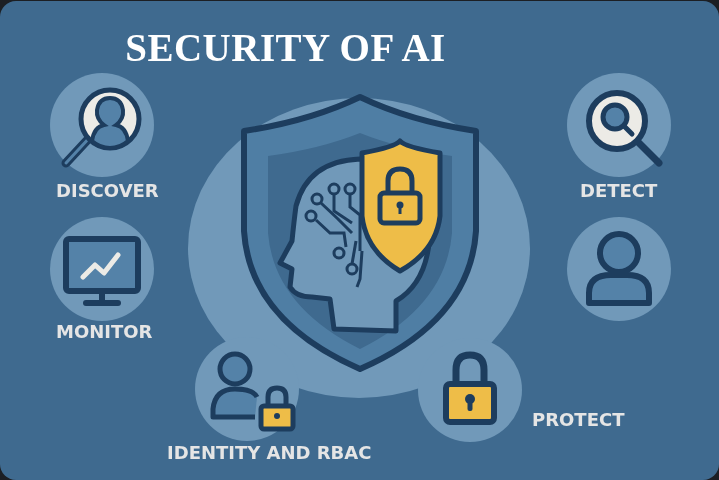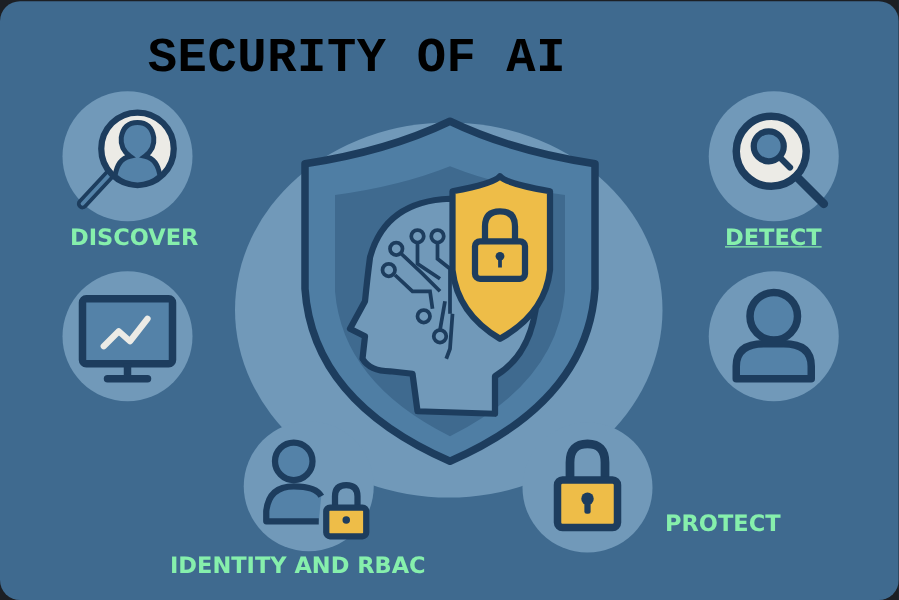--- a/index.html
+++ b/index.html
@@ -3,32 +3,32 @@
   <meta charset="utf-8">
   <style>
     html, body { margin: 0; padding: 0; background: #1c1f24; }
     body { width: 719px; height: 480px; overflow: hidden; position: relative; font-family: "DejaVu Sans", "Liberation Sans", sans-serif; }
     .card {
       position: absolute; left: 0; top: 1px; width: 719px; height: 479px;
       background: #3f6a8f; border-radius: 16px; overflow: hidden;
     }
     .title {
       position: absolute; left: 0; top: 24px; width: 571px; text-align: center;
-      color: #000000; font-weight: bold; font-size: 39px; letter-spacing: 0.5px;
-      font-family: Liberation Mono, monospace;
+      color: #ffffff; font-weight: bold; font-size: 39px; letter-spacing: 0.5px;
+      font-family: Liberation Serif, serif;
     }
     .big-circle {
       position: absolute; left: 188px; top: 97px; width: 342px; height: 300px;
       border-radius: 50%; background: #7199b9;
     }
     .node-circle {
       position: absolute; border-radius: 50%; background: #7199b9;
     }
     .label {
-      position: absolute; color: #86efac; font-weight: bold; font-size: 18px;
+      position: absolute; color: #e5e5e5; font-weight: bold; font-size: 18px;
       white-space: nowrap; font-family: "DejaVu Sans", sans-serif;
     }
     svg { position: absolute; overflow: visible; }
   </style>
 </head>
 <body>
 
 <div class="card">
 
   <div class="title">SECURITY OF AI</div>
@@ -74,30 +74,31 @@
   </svg>
   <div class="label" style="left:56px;top:179px;">DISCOVER</div>
 
   <div class="node-circle" style="left:50px;top:216px;width:104px;height:104px;"></div>
   <svg style="left:50px;top:216px;width:104px;height:104px;" viewBox="0 0 104 104">
     <rect x="16" y="22" width="72" height="52" rx="3" fill="#5482a8" stroke="#1d3d5e" stroke-width="6"></rect>
     <line x1="52" y1="74" x2="52" y2="86" stroke="#1d3d5e" stroke-width="6"></line>
     <line x1="36" y1="86" x2="68" y2="86" stroke="#1d3d5e" stroke-width="6" stroke-linecap="round"></line>
     <polyline points="33,60 45,48 54,56 68,38" fill="none" stroke="#ecebe6" stroke-width="5" stroke-linecap="round" stroke-linejoin="round"></polyline>
   </svg>
+  <div class="label" style="left:56px;top:320px;">MONITOR</div>
 
   <div class="node-circle" style="left:195px;top:336px;width:104px;height:104px;"></div>
   <svg style="left:195px;top:336px;width:104px;height:104px;" viewBox="0 0 104 104">
     <circle cx="40" cy="32" r="15" fill="#5482a8" stroke="#1d3d5e" stroke-width="5"></circle>
     <path d="M62,60 Q58,52 40,52 Q20,52 18,72 L18,80 L60,80" fill="#5482a8" stroke="#1d3d5e" stroke-width="5" stroke-linejoin="round"></path>
     <path d="M73,69 L73,60 Q73,51 82,51 Q91,51 91,60 L91,69" fill="none" stroke="#1d3d5e" stroke-width="5"></path>
     <rect x="66" y="69" width="32" height="23" rx="3" fill="#eebd48" stroke="#1d3d5e" stroke-width="5"></rect>
     <circle cx="82" cy="79" r="3" fill="#1d3d5e"></circle>
   </svg>
-  <div class="label" style="left:136px;top:441px;">IDENTITY AND RBAC</div>
+  <div class="label" style="left:167px;top:441px;">IDENTITY AND RBAC</div>
 
   <div class="node-circle" style="left:418px;top:337px;width:104px;height:104px;"></div>
   <svg style="left:418px;top:337px;width:104px;height:104px;" viewBox="0 0 104 104">
     <path d="M38,46 L38,32 Q38,17 52,17 Q66,17 66,32 L66,46" fill="none" stroke="#1d3d5e" stroke-width="7"></path>
     <rect x="28" y="46" width="48" height="38" rx="4" fill="#eebd48" stroke="#1d3d5e" stroke-width="6"></rect>
     <circle cx="52" cy="61" r="5" fill="#1d3d5e"></circle>
     <rect x="49.5" y="61" width="5" height="12" rx="2" fill="#1d3d5e"></rect>
   </svg>
   <div class="label" style="left:532px;top:408px;">PROTECT</div>
 
@@ -107,15 +108,15 @@
     <path d="M22,86 L22,76 Q22,58 44,58 L60,58 Q82,58 82,76 L82,86 Z" fill="#5482a8" stroke="#1d3d5e" stroke-width="6" stroke-linejoin="round"></path>
   </svg>
 
   <div class="node-circle" style="left:567px;top:72px;width:104px;height:104px;"></div>
   <svg style="left:567px;top:72px;width:104px;height:104px;" viewBox="0 0 104 104">
     <line x1="70" y1="68" x2="92" y2="90" stroke="#1d3d5e" stroke-width="7" stroke-linecap="round"></line>
     <circle cx="50" cy="48" r="28" fill="#ecebe6" stroke="#1d3d5e" stroke-width="6"></circle>
     <circle cx="48" cy="44" r="12" fill="#5482a8" stroke="#1d3d5e" stroke-width="5"></circle>
     <line x1="57" y1="53" x2="65" y2="61" stroke="#1d3d5e" stroke-width="5" stroke-linecap="round"></line>
   </svg>
-  <div class="label" style="left:580px;top:179px;text-decoration:underline;">DETECT</div>
+  <div class="label" style="left:580px;top:179px;">DETECT</div>
 
 </div>
 
 </body></html>

